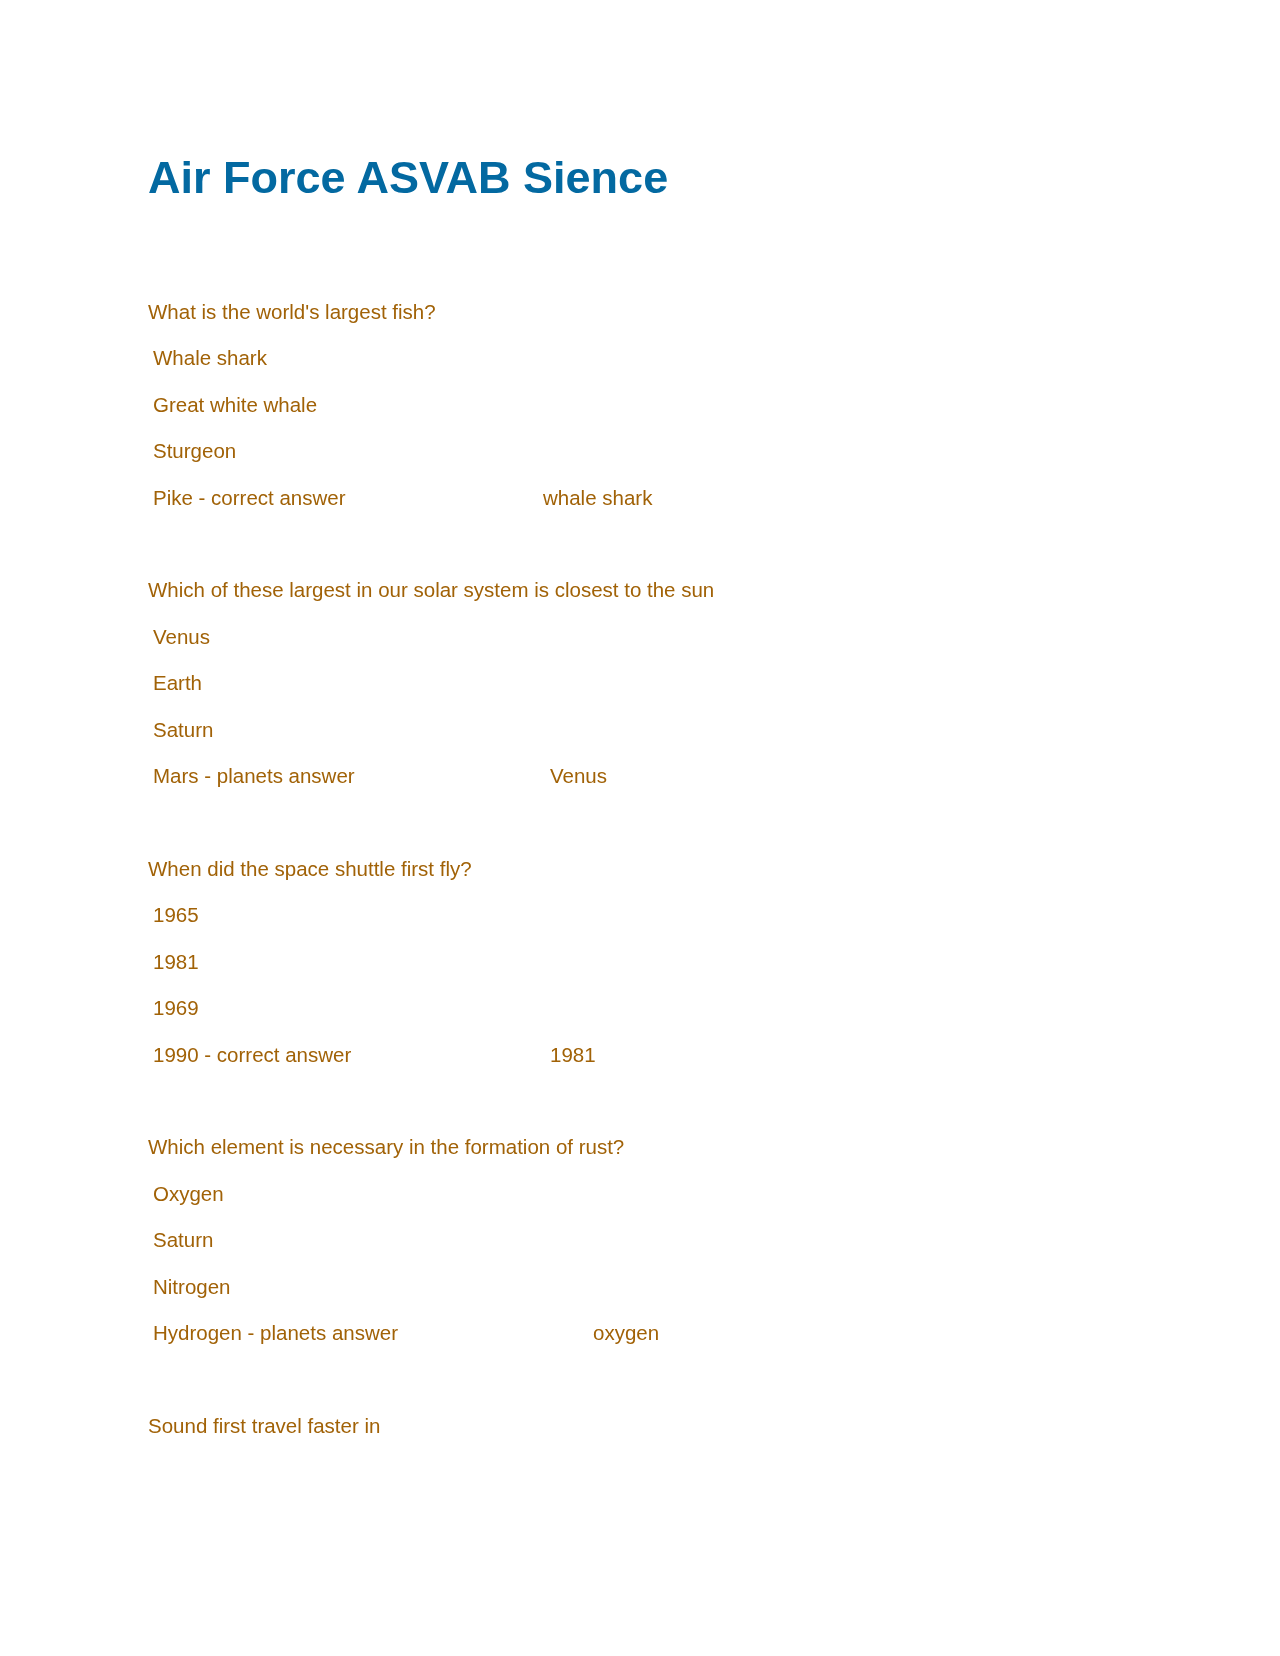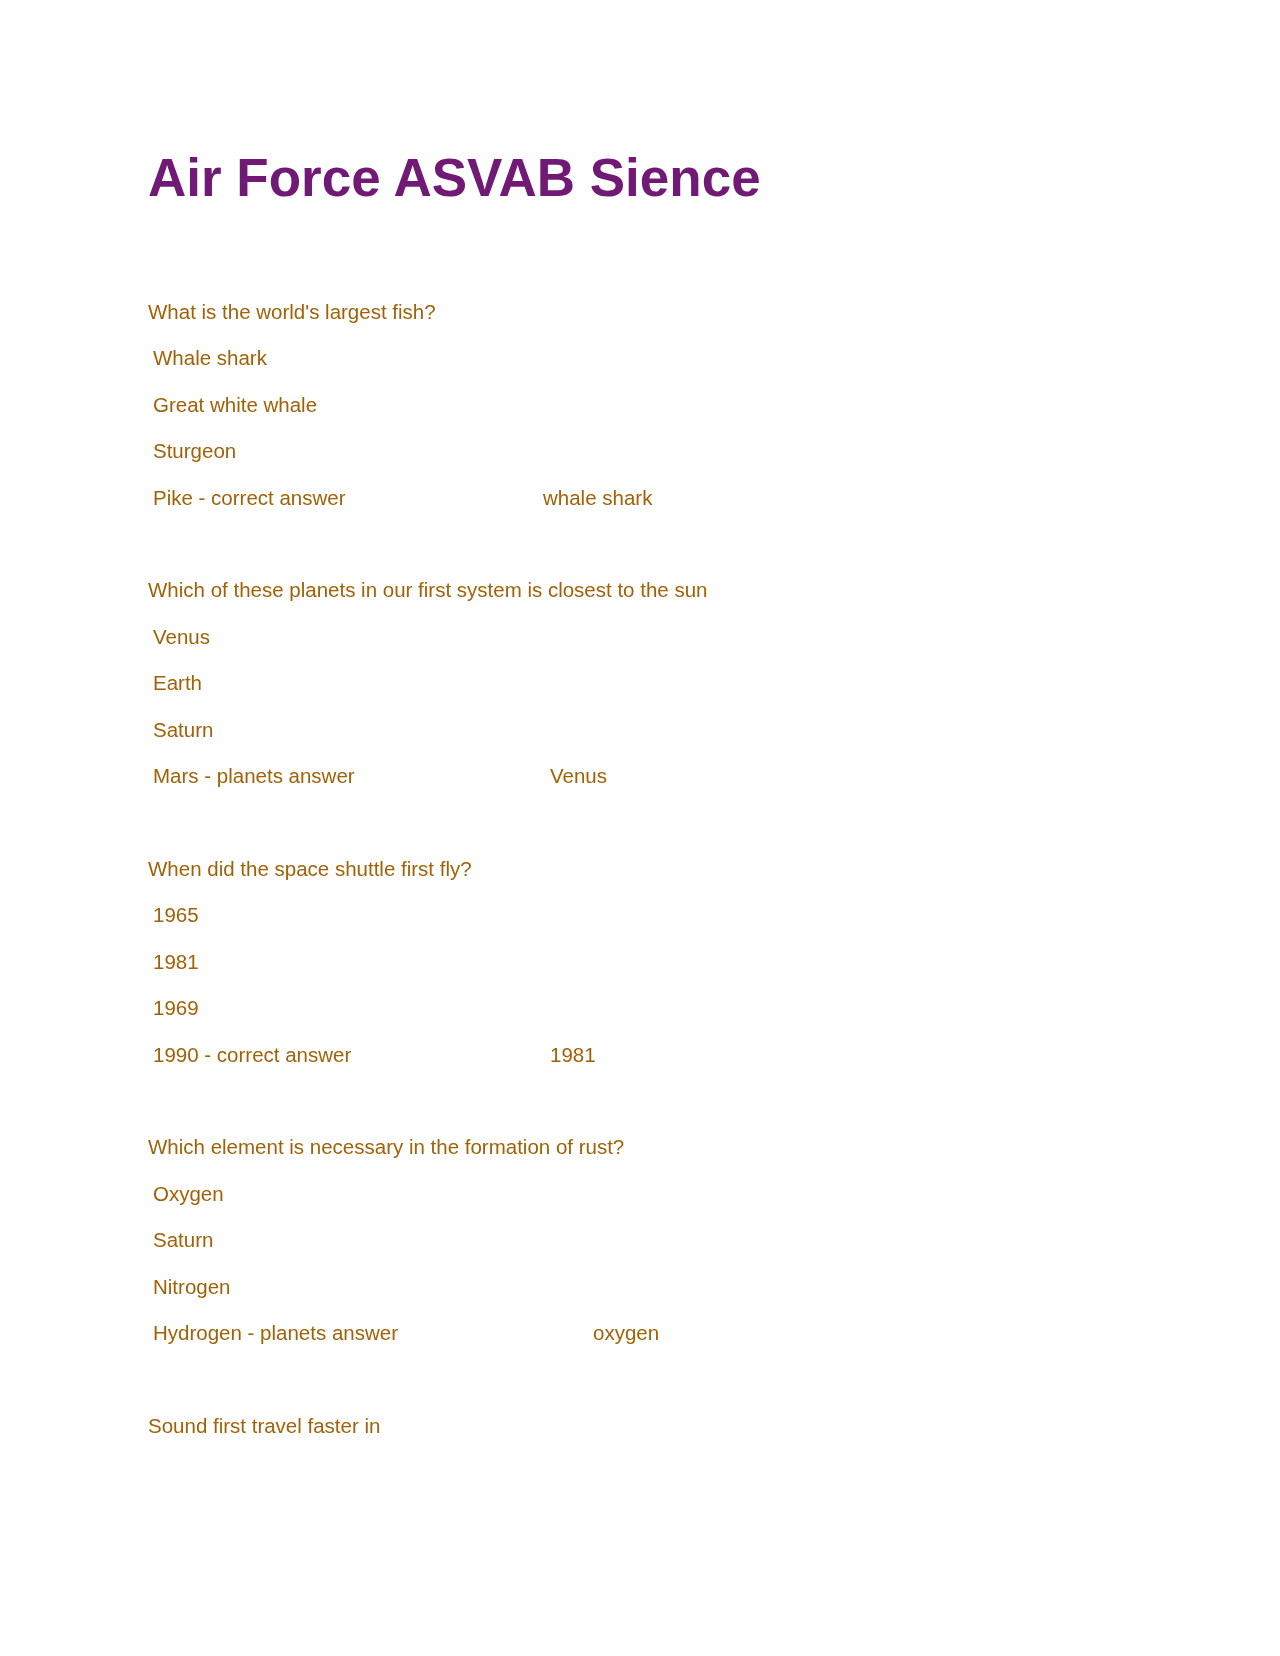--- a/index.html
+++ b/index.html
@@ -21,23 +21,23 @@
       width: 1280px; height: 1656px;
       background: #fff;
     }
     .title {
       position: absolute;
       left: 148px;
       top: 148px;
       margin: 0;
       font-family: "Liberation Sans", sans-serif;
       font-weight: bold;
-      font-size: 53px;
+      font-size: 45px;
       line-height: 60px;
-      color: #701a75;
+      color: #0369a1;
       white-space: nowrap;
     }
     .line {
       position: absolute;
       font-size: 20.5px;
       line-height: 26px;
       white-space: nowrap;
       color: #a16207;
     }
     .q { left: 148px; }
@@ -53,21 +53,21 @@
   <div>
     <div class="line q" style="top:299px">What is the world's largest fish?</div>
     <div class="line opt" style="top:345px">Whale shark</div>
     <div class="line opt" style="top:392px">Great white whale</div>
     <div class="line opt" style="top:438px">Sturgeon</div>
     <div class="line opt" style="top:485px">Pike - correct answer</div>
     <div class="line" style="top:485px; left:543px">whale shark</div>
   </div>
 
   <div>
-    <div class="line q" style="top:577px">Which of these planets in our first system is closest to the sun</div>
+    <div class="line q" style="top:577px">Which of these largest in our solar system is closest to the sun</div>
     <div class="line opt" style="top:624px">Venus</div>
     <div class="line opt" style="top:670px">Earth</div>
     <div class="line opt" style="top:717px">Saturn</div>
     <div class="line opt" style="top:763px">Mars - planets answer</div>
     <div class="line" style="top:763px; left:550px">Venus</div>
   </div>
 
   <div>
     <div class="line q" style="top:856px">When did the space shuttle first fly?</div>
     <div class="line opt" style="top:902px">1965</div>

